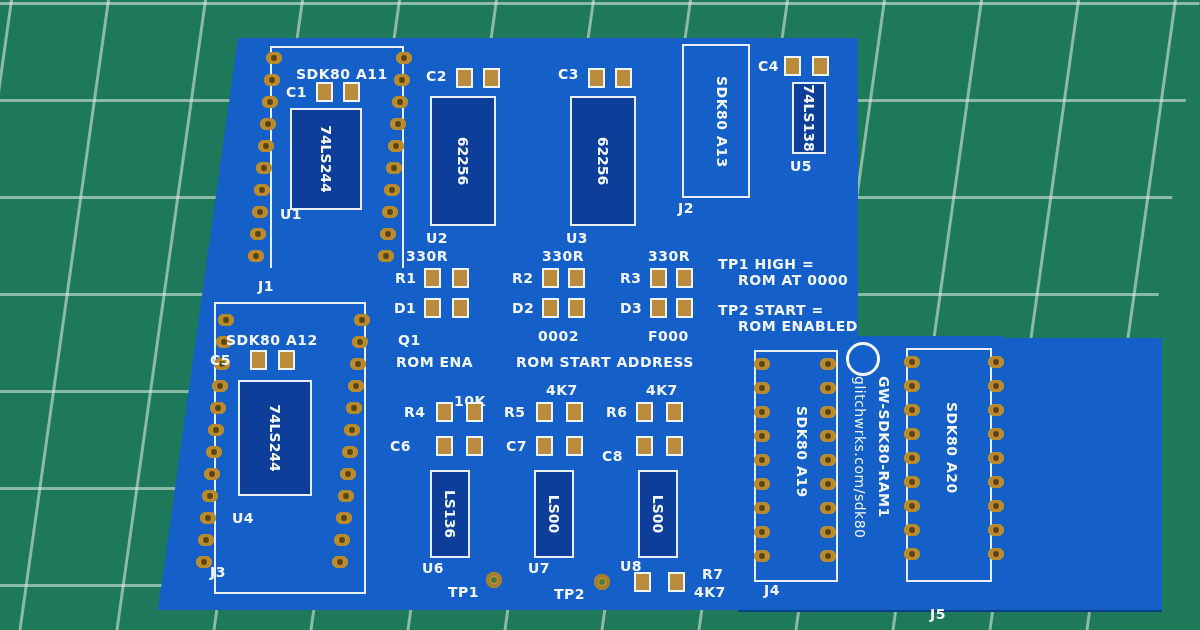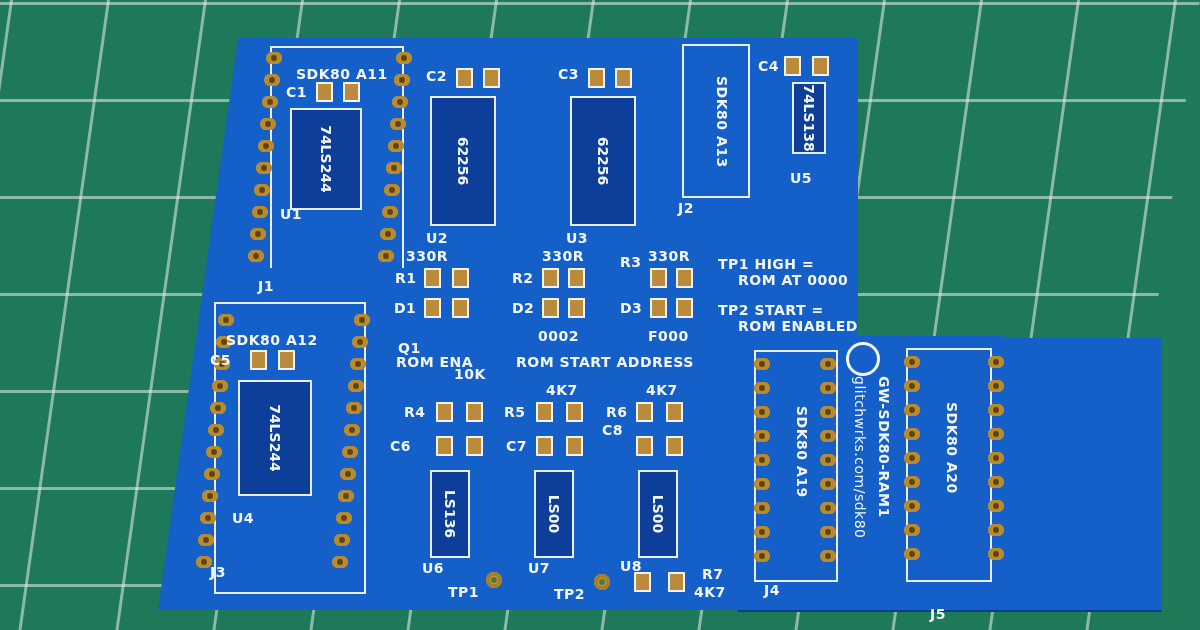--- a/index.html
+++ b/index.html
@@ -91,46 +91,46 @@
 
   <div class="hdr" style="left:524px;top:6px;width:64px;height:150px;border-top:2px solid #e9eef8;border-bottom:2px solid #e9eef8;"></div>
   <span class="silk v" style="left:572px;top:38px">SDK80 A13</span>
   <span class="silk" style="left:520px;top:162px">J2</span>
   <span class="silk" style="left:600px;top:20px">C4</span>
   <div class="smd" style="left:626px;top:18px"></div>
   <div class="smd" style="left:654px;top:18px"></div>
   <div class="ic" style="left:634px;top:44px;width:30px;height:68px;">
     <span class="lbl">74LS138</span>
   </div>
-  <span class="silk" style="left:632px;top:132px">U5</span>
+  <span class="silk" style="left:632px;top:120px">U5</span>
 
   <span class="silk" style="left:248px;top:210px">330R</span>
   <span class="silk" style="left:384px;top:210px">330R</span>
   <span class="silk" style="left:490px;top:210px">330R</span>
   <span class="silk" style="left:237px;top:232px">R1</span>
   <div class="smd" style="left:266px;top:230px"></div>
     <div class="smd" style="left:294px;top:230px"></div>
   <span class="silk" style="left:354px;top:232px">R2</span>
   <div class="smd" style="left:384px;top:230px"></div>
     <div class="smd" style="left:410px;top:230px"></div>
-  <span class="silk" style="left:462px;top:216px">R3</span>
+  <span class="silk" style="left:462px;top:232px">R3</span>
   <div class="smd" style="left:492px;top:230px"></div>
     <div class="smd" style="left:518px;top:230px"></div>
 
   <span class="silk" style="left:236px;top:262px">D1</span>
   <div class="smd" style="left:266px;top:260px"></div>
     <div class="smd" style="left:294px;top:260px"></div>
   <span class="silk" style="left:354px;top:262px">D2</span>
   <div class="smd" style="left:384px;top:260px"></div>
     <div class="smd" style="left:410px;top:260px"></div>
   <span class="silk" style="left:462px;top:262px">D3</span>
   <div class="smd" style="left:492px;top:260px"></div>
     <div class="smd" style="left:518px;top:260px"></div>
 
-  <span class="silk" style="left:240px;top:302px">Q1</span>
+  <span class="silk" style="left:240px;top:294px">Q1</span>
   <span class="silk" style="left:380px;top:290px">0002</span>
   <span class="silk" style="left:490px;top:290px">F000</span>
   <span class="silk" style="left:238px;top:316px">ROM ENA</span>
   <span class="silk" style="left:358px;top:316px">ROM START ADDRESS</span>
 
   <span class="silk" style="left:560px;top:218px">TP1 HIGH =</span>
   <span class="silk" style="left:580px;top:234px">ROM AT 0000</span>
   <span class="silk" style="left:560px;top:264px">TP2 START =</span>
   <span class="silk" style="left:580px;top:280px">ROM ENABLED</span>
 
@@ -164,39 +164,39 @@
   <span class="silk" style="left:68px;top:294px">SDK80 A12</span>
   <span class="silk" style="left:52px;top:314px">C5</span>
   <div class="smd" style="left:92px;top:312px"></div>
     <div class="smd" style="left:120px;top:312px"></div>
   <div class="ic" style="left:80px;top:342px;width:70px;height:112px;">
     <span class="lbl">74LS244</span>
   </div>
   <span class="silk" style="left:74px;top:472px">U4</span>
   <span class="silk" style="left:52px;top:526px">J3</span>
 
-  <span class="silk" style="left:296px;top:328px">10K</span>
+  <span class="silk" style="left:296px;top:355px">10K</span>
   <span class="silk" style="left:388px;top:344px">4K7</span>
   <span class="silk" style="left:488px;top:344px">4K7</span>
   <span class="silk" style="left:246px;top:366px">R4</span>
   <div class="smd" style="left:278px;top:364px"></div>
     <div class="smd" style="left:308px;top:364px"></div>
   <span class="silk" style="left:346px;top:366px">R5</span>
   <div class="smd" style="left:378px;top:364px"></div>
     <div class="smd" style="left:408px;top:364px"></div>
   <span class="silk" style="left:448px;top:366px">R6</span>
   <div class="smd" style="left:478px;top:364px"></div>
     <div class="smd" style="left:508px;top:364px"></div>
   <span class="silk" style="left:232px;top:400px">C6</span>
   <div class="smd" style="left:278px;top:398px"></div>
     <div class="smd" style="left:308px;top:398px"></div>
   <span class="silk" style="left:348px;top:400px">C7</span>
   <div class="smd" style="left:378px;top:398px"></div>
     <div class="smd" style="left:408px;top:398px"></div>
-  <span class="silk" style="left:444px;top:384px">C8</span>
+  <span class="silk" style="left:444px;top:410px">C8</span>
   <div class="smd" style="left:478px;top:398px"></div>
     <div class="smd" style="left:508px;top:398px"></div>
 
   <div class="ic" style="left:272px;top:432px;width:36px;height:84px;">
     <span class="lbl">LS136</span>
   </div>
   <span class="silk" style="left:264px;top:522px">U6</span>
   <div class="ic" style="left:376px;top:432px;width:36px;height:84px;">
     <span class="lbl">LS00</span>
   </div>

